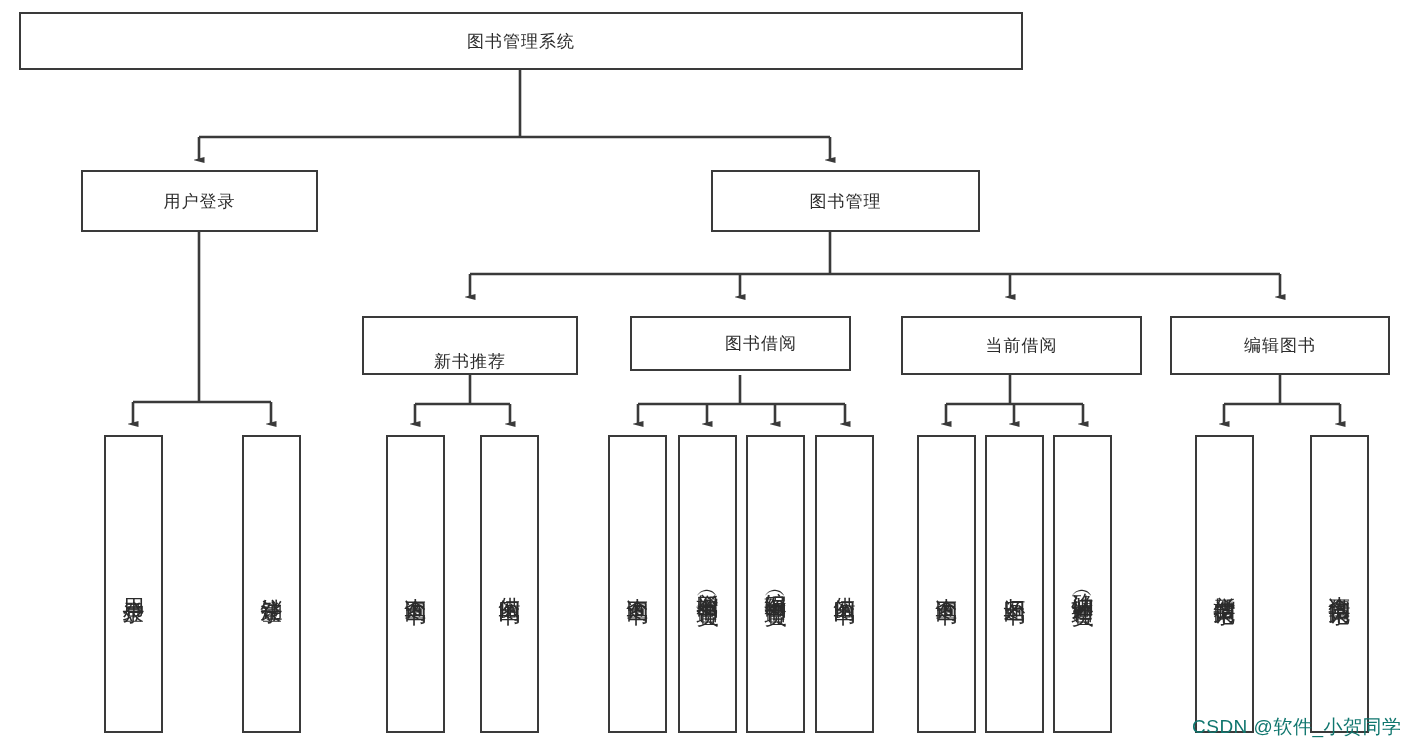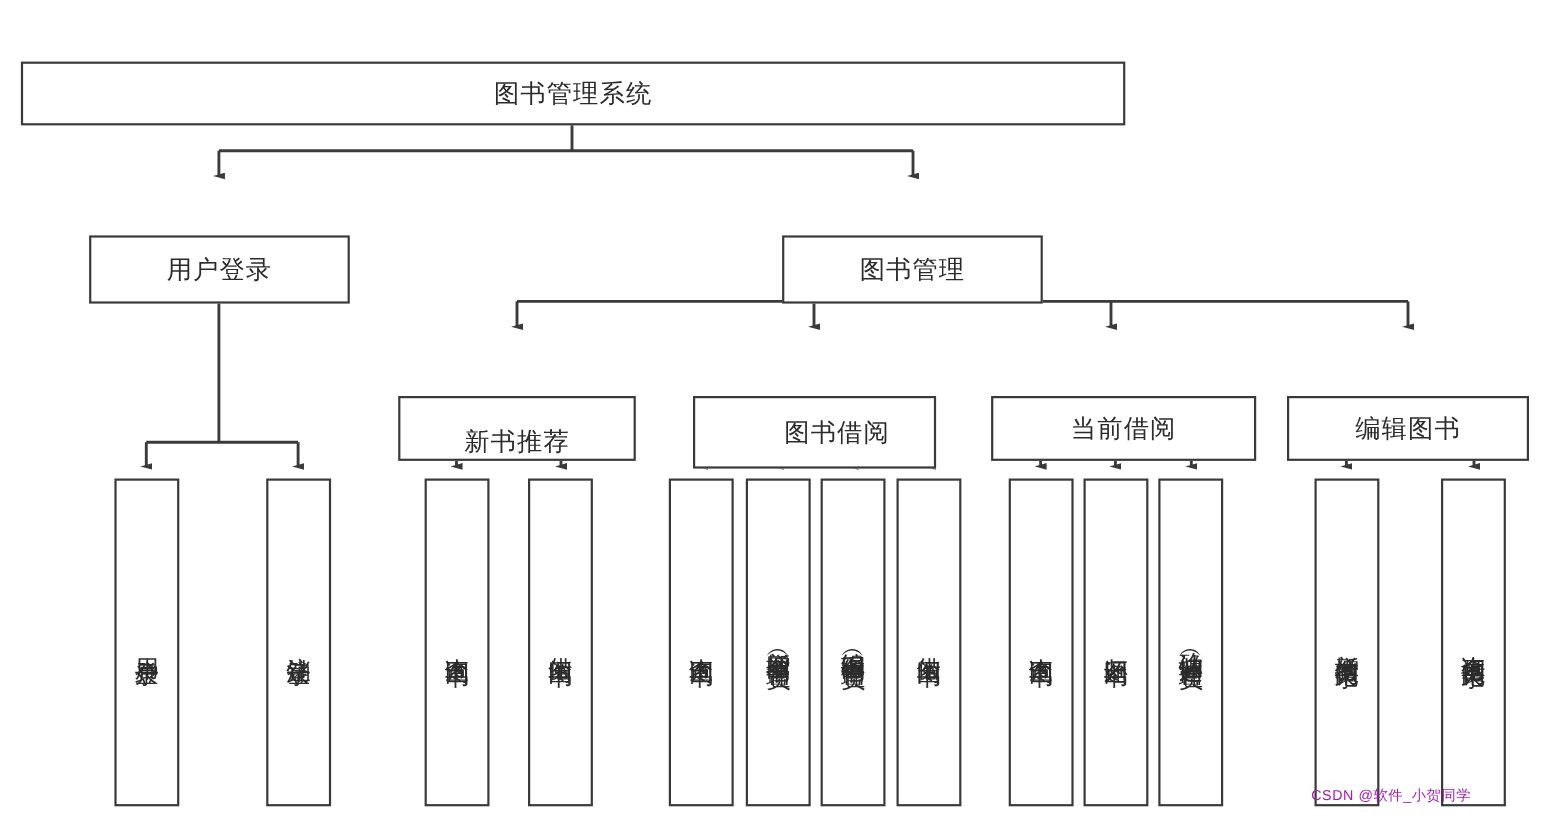--- a/index.html
+++ b/index.html
@@ -29,42 +29,41 @@
     box-sizing: border-box;
     background: #ffffff;
     border: 2px solid #3a3a3a;
     display: flex;
     align-items: center;
     justify-content: center;
     color: #2b2b2b;
     z-index: 2;
   }
   .node.horizontal {
-    font-size: 23px;
+    font-size: 17px;
     letter-spacing: 1px;
-    margin-top: 44px;
   }
   .node.vertical {
     writing-mode: vertical-rl;
     text-orientation: upright;
     font-size: 22px;
     line-height: 1.18;
     letter-spacing: 2px;
     padding: 6px 0;
     text-align: center;
   }
   .node.vertical .vtext {
     writing-mode: vertical-rl;
     text-orientation: upright;
     white-space: nowrap;
   }
   .watermark {
     position: absolute;
-    color: #a21caf;
-    font-size: 13px;
+    color: #0f766e;
+    font-size: 19px;
     letter-spacing: 0.5px;
     white-space: nowrap;
     z-index: 5;
   }
 </style>
 </head>
 <body>
 
 <div id="canvas">
 
@@ -118,28 +117,28 @@
     </g>
   </svg>
 
   <div class="node horizontal" style="left:19px; top:12px; width:1004px; height:58px;">
     <span>图书管理系统</span>
   </div>
 
   <div class="node horizontal" style="left:81px; top:170px; width:237px; height:62px;">
     <span>用户登录</span>
   </div>
-  <div class="node horizontal" style="left:711px; top:170px; width:237px; height:62px;">
+  <div class="node horizontal" style="left:711px; top:170px; width:269px; height:62px;">
     <span>图书管理</span>
   </div>
 
   <div class="node horizontal" style="left:362px; top:316px; width:216px; height:59px;align-items:flex-end;">
     <span>新书推荐</span>
   </div>
-  <div class="node horizontal" style="left:630px; top:316px; width:221px; height:66px;padding-left:41px;">
+  <div class="node horizontal" style="left:630px; top:316px; width:221px; height:55px;padding-left:41px;">
     <span>图书借阅</span>
   </div>
   <div class="node horizontal" style="left:901px; top:316px; width:241px; height:59px;">
     <span>当前借阅</span>
   </div>
   <div class="node horizontal" style="left:1170px; top:316px; width:220px; height:59px;">
     <span>编辑图书</span>
   </div>
 
   <div class="node vertical" style="left:104px; top:435px; width:59px; height:298px;">

